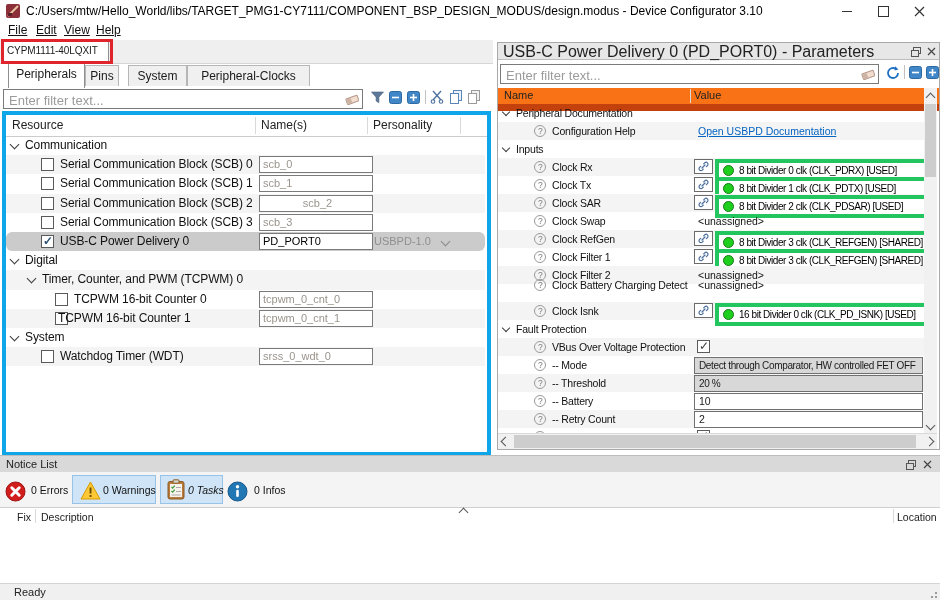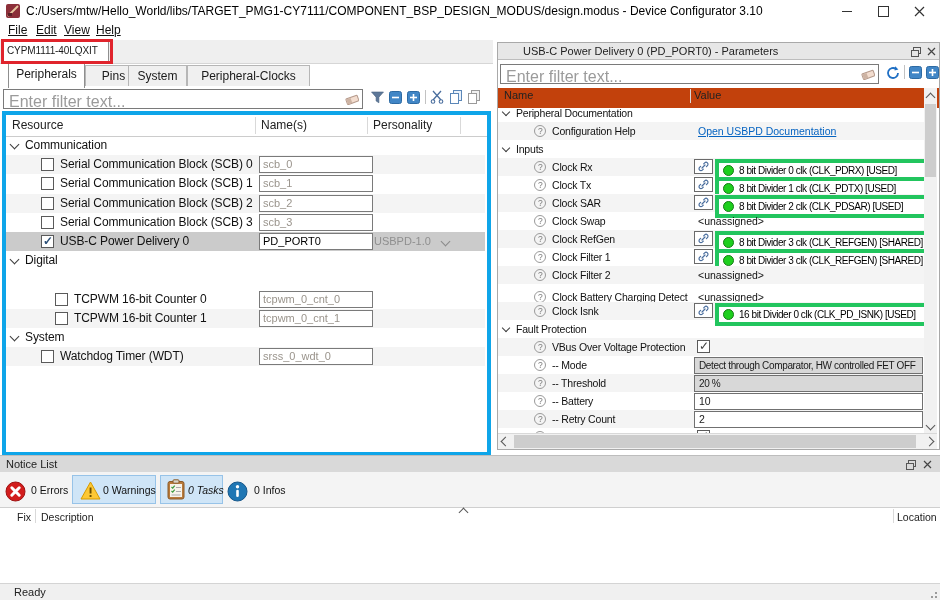--- a/index.html
+++ b/index.html
@@ -18,44 +18,44 @@
   
   .device-strip{left:0;top:40px;width:493px;height:23px;background:#efefef;border-bottom:1px solid #d6d6d6}
   .device-tab{left:2px;top:39px;width:101px;height:22px;background:#fff;border:1px solid #8f8f8f;border-bottom:none;line-height:22px;padding-left:4px;font-size:10px;letter-spacing:-0.1px;white-space:nowrap;overflow:hidden}
   .annotation{left:1px;top:39px;width:106px;height:19px;border:3px solid #e0242c;z-index:60}
   
   .tabs{left:0;top:63px;width:493px;height:24px}
   .tab{position:absolute;top:2px;height:21px;background:#f0f0f0;border:1px solid #b6b6b6;border-bottom:none;text-align:center;line-height:21px;font-size:12px;box-sizing:border-box}
   .tab.active{top:0;height:25px;background:#fff;z-index:5;border-color:#8f8f8f}
   
   .lfilter{left:3px;top:89px;width:358px;height:18px;border:1px solid #7a7a7a;background:#fff}
-  .placeholder{position:absolute;left:5px;top:2.5px;color:#9b9b9b;font-size:16px}
+  .placeholder{position:absolute;left:5px;top:2.5px;color:#9b9b9b;font-size:13px}
   .icon-abs{position:absolute}
   .sep-v{width:1px;height:14px;background:#c2c2c2}
   
   .ltable{left:2px;top:111px;width:481px;height:337px;border:4px solid #0ea5e9;background:#fff;overflow:hidden}
   .lheader{position:absolute;left:0;top:0;width:100%;height:21px;background:#fff;border-bottom:1px solid #cccccc}
   .col-sep{position:absolute;top:2px;width:1px;height:17px;background:#d9d9d9}
   .hdr-text{position:absolute;top:3px;font-size:12px;color:#222}
   .trow{position:absolute;left:0;width:479px;height:19.2px}
   .trow.stripe{background:#f4f4f4}
   .trow.selected{background:#cbcbcb}
   .chev{position:absolute;width:6px;height:6px;border-right:1.6px solid #3c3c3c;border-bottom:1.6px solid #3c3c3c;transform:rotate(45deg)}
   .cb{position:absolute;width:13px;height:13px;border:1px solid #5a5a5a;background:#fff;box-sizing:border-box}
   .cb.checked::after{content:"\2713";position:absolute;left:1px;top:-2px;font-size:12px;color:#2b4f77;font-weight:bold}
   .tlabel{position:absolute;top:0;line-height:19.2px;font-size:12px;color:#111;letter-spacing:-0.1px;white-space:nowrap}
   .namebox{position:absolute;left:253px;top:1px;width:109px;height:15px;border:1px solid #7a7a7a;background:#fff;font-size:11px;line-height:15px;padding-left:3px;color:#9a948c;white-space:nowrap;overflow:hidden}
   .namebox.setname{color:#000}
   .pers-label{position:absolute;left:368px;top:0;line-height:19.2px;font-size:11px;color:#8f8f8f}
   .pers-chev{position:absolute;left:436px;top:6px;width:6px;height:6px;border-right:1.4px solid #8a8a8a;border-bottom:1.4px solid #8a8a8a;transform:rotate(45deg)}
   
   .rpanel{left:497px;top:42px;width:441px;height:406px;border:1px solid #a9a9a9;background:#fff}
-  .rheader{position:absolute;left:0;top:0;width:100%;height:17px;background:#e7e7e7;border-bottom:1px solid #bdbdbd;line-height:17px;padding-left:25px;font-size:11px;color:#222;box-sizing:border-box}
+  .rheader{position:absolute;left:0;top:0;width:100%;height:17px;background:#e7e7e7;border-bottom:1px solid #bdbdbd;line-height:17px;padding-left:5px;font-size:16px;color:#222;box-sizing:border-box}
   .rfilter{position:absolute;left:2px;top:21px;width:377px;height:18px;border:1px solid #7a7a7a;background:#fff}
-  .rtablehdr{position:absolute;left:0;top:45px;width:100%;height:16px;background:#c2410c;border-bottom:4px solid #c2410c}
+  .rtablehdr{position:absolute;left:0;top:45px;width:100%;height:16px;background:#f97316;border-bottom:7px solid #c2410c}
   .rpanel .hdr-text{font-size:11px;top:1px}
   .rrows{position:absolute;left:0;top:61px;width:426px;height:329px;overflow:hidden}
   .prow{position:absolute;left:0;width:426px;height:18px}
   .prow.stripe{background:#f4f4f4}
   .pgchev{position:absolute;left:5px;top:5px;width:5px;height:5px;border-right:1.5px solid #3c3c3c;border-bottom:1.5px solid #3c3c3c;transform:rotate(45deg)}
   .pglabel{position:absolute;left:18px;top:0;line-height:18px;font-size:10.5px;color:#111;letter-spacing:-0.2px;white-space:nowrap}
   .qicon{position:absolute;left:36px;top:2.5px;width:12px;height:12px;border:1px solid #9a9a9a;border-radius:50%;box-sizing:border-box}
   .qicon::after{content:"?";position:absolute;left:3px;top:0px;font-size:8.5px;color:#777}
   .plabel{position:absolute;left:54px;top:0;line-height:18px;font-size:10.5px;color:#111;letter-spacing:-0.2px;white-space:nowrap}
   .vlink{position:absolute;left:200px;top:0;line-height:18px;font-size:10.5px;color:#0563c1;text-decoration:underline;white-space:nowrap}
@@ -118,21 +118,21 @@
     </div>
   </div>
 
 <div class="abs device-strip"></div>
 <div class="abs device-tab">CYPM1111-40LQXIT</div>
 <div class="abs annotation"></div>
 
 <div class="abs tabs">
     <div id="tab-items">
       <div class="tab active" style="left: 8px; width: 77px;">Peripherals</div>
-      <div class="tab" style="left: 85px; width: 57px;">Pins</div>
+      <div class="tab" style="left: 85px; width: 34px;">Pins</div>
       <div class="tab" style="left: 128px; width: 59px;">System</div>
       <div class="tab" style="left: 187px; width: 123px;">Peripheral-Clocks</div>
     </div>
   </div>
 
 <div class="abs lfilter">
   <span class="placeholder">Enter filter text...</span>
   <svg class="icon-abs" style="right:3px;top:3px" width="14" height="12">
     <g transform="rotate(-20 7 6)">
         <rect x="1" y="4" width="12" height="6" rx="1" fill="#f3ddcf" stroke="#b59a8c"></rect>
@@ -184,49 +184,53 @@
       <div class="trow stripe" style="top: 19.2px;">
         <span class="cb" style="left: 35px; top: 3px;"></span>
         <span class="tlabel" style="left: 54px;">Serial Communication Block (SCB) 0</span>
         <div class="namebox">scb_0</div>
       </div>
       <div class="trow" style="top: 38.4px;">
         <span class="cb" style="left: 35px; top: 3px;"></span>
         <span class="tlabel" style="left: 54px;">Serial Communication Block (SCB) 1</span>
         <div class="namebox">scb_1</div>
       </div>
-      <div class="trow stripe" style="top: 57.6px;">
+      <div class="trow stripe" style="top: 57.6px; text-align: center;">
         <span class="cb" style="left: 35px; top: 3px;"></span>
         <span class="tlabel" style="left: 54px;">Serial Communication Block (SCB) 2</span>
         <div class="namebox">scb_2</div>
       </div>
       <div class="trow" style="top: 76.8px;">
         <span class="cb" style="left: 35px; top: 3px;"></span>
         <span class="tlabel" style="left: 54px;">Serial Communication Block (SCB) 3</span>
         <div class="namebox">scb_3</div>
       </div>
-      <div class="trow selected" style="top: 96px;">
+      <div class="trow selected" style="top: 96px; border-radius: 6px;">
         <span class="cb checked" style="left: 35px; top: 3px;"></span>
         <span class="tlabel" style="left: 54px;">USB-C Power Delivery 0</span>
         <div class="namebox setname">PD_PORT0</div>
         <span class="pers-label">USBPD-1.0</span>
         <span class="pers-chev"></span>
       </div>
       <div class="trow" style="top: 115.2px;">
         <span class="chev" style="left: 5px; top: 5px;"></span>
         <span class="tlabel" style="left: 19px;">Digital</span>
       </div>
+      <div class="trow stripe" style="top: 134.4px;">
+        <span class="chev" style="left: 22px; top: 5px;"></span>
+        <span class="tlabel" style="left: 36px;">Timer, Counter, and PWM (TCPWM) 0</span>
+      </div>
       <div class="trow" style="top: 153.6px;">
         <span class="cb" style="left: 49px; top: 3px;"></span>
         <span class="tlabel" style="left: 68px;">TCPWM 16-bit Counter 0</span>
         <div class="namebox">tcpwm_0_cnt_0</div>
       </div>
       <div class="trow stripe" style="top: 172.8px;">
         <span class="cb" style="left: 49px; top: 3px;"></span>
-        <span class="tlabel" style="left: 68px; text-align: right;">TCPWM 16-bit Counter 1</span>
+        <span class="tlabel" style="left: 52px; text-align: right;">TCPWM 16-bit Counter 1</span>
         <div class="namebox">tcpwm_0_cnt_1</div>
       </div>
       <div class="trow" style="top: 192px;">
         <span class="chev" style="left: 5px; top: 5px;"></span>
         <span class="tlabel" style="left: 19px;">System</span>
       </div>
       <div class="trow stripe" style="top: 211.2px;">
         <span class="cb" style="left: 35px; top: 3px;"></span>
         <span class="tlabel" style="left: 54px;">Watchdog Timer (WDT)</span>
         <div class="namebox">srss_0_wdt_0</div>
@@ -355,21 +359,21 @@
         <div class="clockbox">
           <span class="gdot"></span>
           <span class="clocktext">8 bit Divider 3 clk (CLK_REFGEN) [SHARED]</span>
         </div>
       </div>
       <div class="prow stripe" style="top: 162px;">
         <span class="qicon"></span>
         <span class="plabel">Clock Filter 2</span>
         <span class="vtext">&lt;unassigned&gt;</span>
       </div>
-      <div class="prow" style="top: 184px;">
+      <div class="prow" style="top: 172px;">
         <span class="qicon"></span>
         <span class="plabel">Clock Battery Charging Detect</span>
         <span class="vtext">&lt;unassigned&gt;</span>
       </div>
       <div class="prow stripe" style="top: 198px;">
         <span class="qicon"></span>
         <span class="plabel">Clock Isnk</span>
         <span class="linkbtn">
           <svg width="11" height="11">
             <path d="M4 7 L7 4 M2.6 5.4 L1.6 6.4 a1.9 1.9 0 0 0 2.7 2.7 L5.3 8.1 M5.7 2.9 L6.7 1.9 a1.9 1.9 0 0 1 2.7 2.7 L8.4 5.6" stroke="#4a6e9e" stroke-width="1.2" fill="none" stroke-linecap="round"></path>

